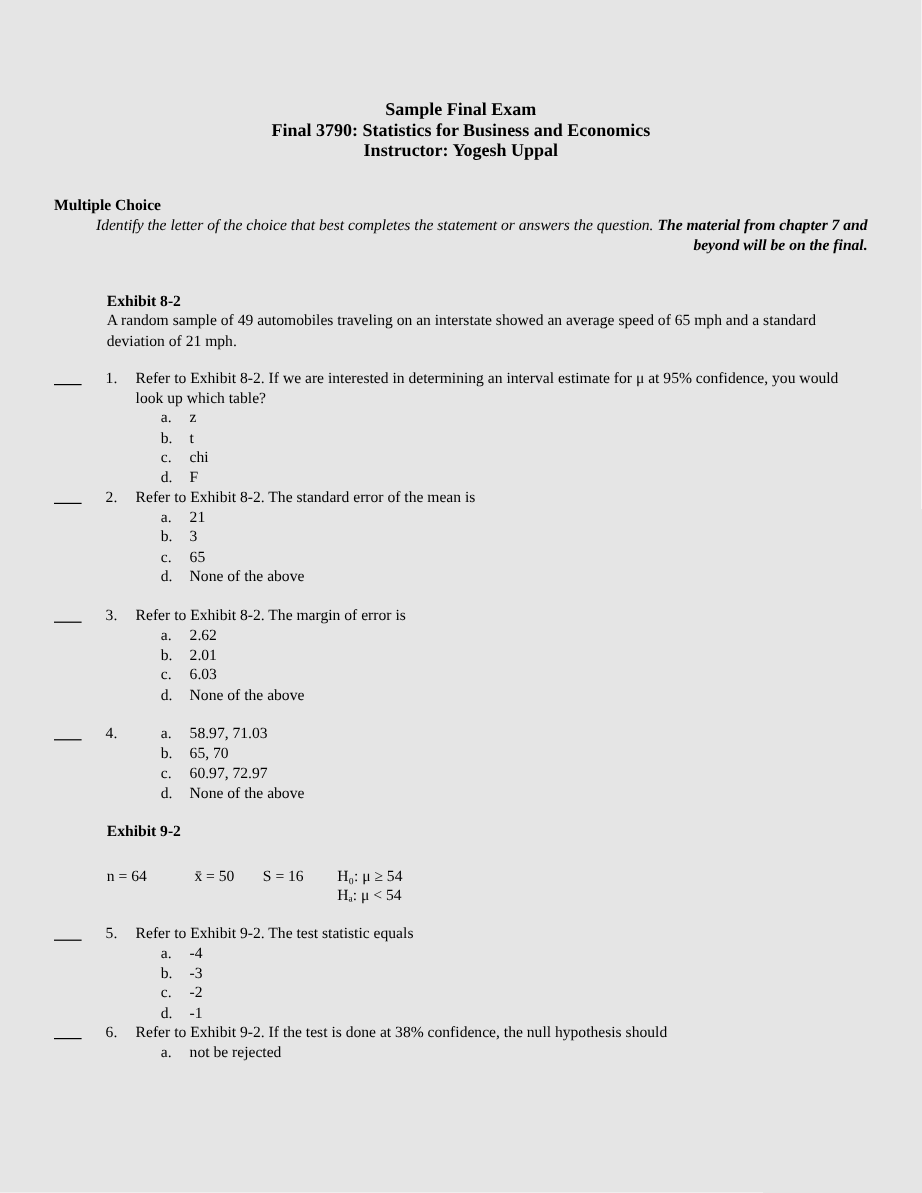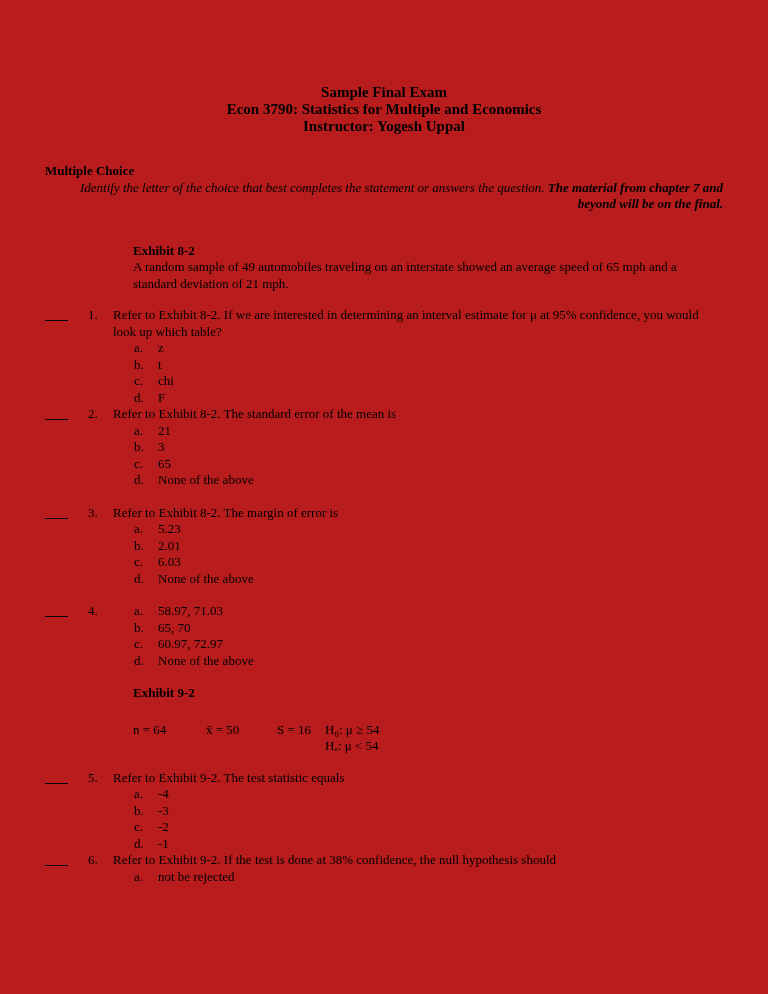--- a/index.html
+++ b/index.html
@@ -1,51 +1,51 @@
 <!DOCTYPE html>
 <html><head>
 <meta charset="utf-8">
 <style>
   * { margin:0; padding:0; box-sizing:border-box; }
   html, body { background:#ffffff; }
   .page {
-    width:768px; height:994px; margin:0 auto; background:#b91c1c;
+    width:768px; height:994px; margin:0 auto; background:#e5e5e5;
     font-family:"Liberation Serif", serif; font-size:13px; line-height:16.5px;
     color:#000; padding:84px 45px 0 45px; overflow:hidden;
   }
   .title-block { text-align:center; font-weight:bold; font-size:15px; line-height:17px; }
   .mc-heading { margin-top:28px; font-weight:bold; }
   .instructions { font-style:italic;text-align:right; }
   .instructions .emph { font-weight:bold; }
-  .exhibit { margin-left:88px; }
+  .exhibit { margin-left:44px; }
   .exhibit-title { font-weight:bold; }
   .ex82 { margin-top:30px; }
   .ex92 { margin-top:14px; }
   .q-first-gap { margin-top:15px; }
   .question { display:flex; align-items:flex-start; }
   .question.gap-after { margin-bottom:16px; }
   .blank { width:23px; height:14px; border-bottom:1px solid #000; margin-right:20px; flex-shrink:0; }
   .qnum { width:25px; flex-shrink:0; }
   .qcontent { flex:1; }
   .choice { display:flex; padding-left:21px; }
   .cletter { width:24px; flex-shrink:0; }
   .formula-row { margin-top:20px; display:flex; align-items:flex-start;font-family:Liberation Serif, serif; }
   .f-n { width:73px; }
   .f-xbar { width:57px; }
-  .f-s { width:62px;text-align:center; }
+  .f-s { width:62px; }
   .q5-gap { margin-top:15px; }
 </style>
 </head>
 <body>
 
 <div class="page">
 
   <div class="title-block">
     <div>Sample Final Exam</div>
-    <div>Econ 3790: Statistics for Multiple and Economics</div>
+    <div>Final 3790: Statistics for Business and Economics</div>
     <div>Instructor: Yogesh Uppal</div>
   </div>
 
   <div class="mc-heading">Multiple Choice</div>
   <div class="instructions">
     <span>Identify the letter of the choice that best completes the statement or answers the question. </span><span class="emph">The material from chapter 7 and beyond will be on the final.</span>
   </div>
 
   <div class="exhibit ex82">
     <div class="exhibit-title">Exhibit 8-2</div>
@@ -100,21 +100,21 @@
     </div>
   </div>
 
   <div class="question gap-after">
     <span class="blank"></span>
     <span class="qnum">3.</span>
     <div class="qcontent">
       <div>Refer to Exhibit 8-2. The margin of error is</div>
       <div class="choice">
           <span class="cletter">a.</span>
-          <span>5.23</span>
+          <span>2.62</span>
         </div>
       <div class="choice">
           <span class="cletter">b.</span>
           <span>2.01</span>
         </div>
       <div class="choice">
           <span class="cletter">c.</span>
           <span>6.03</span>
         </div>
       <div class="choice">

